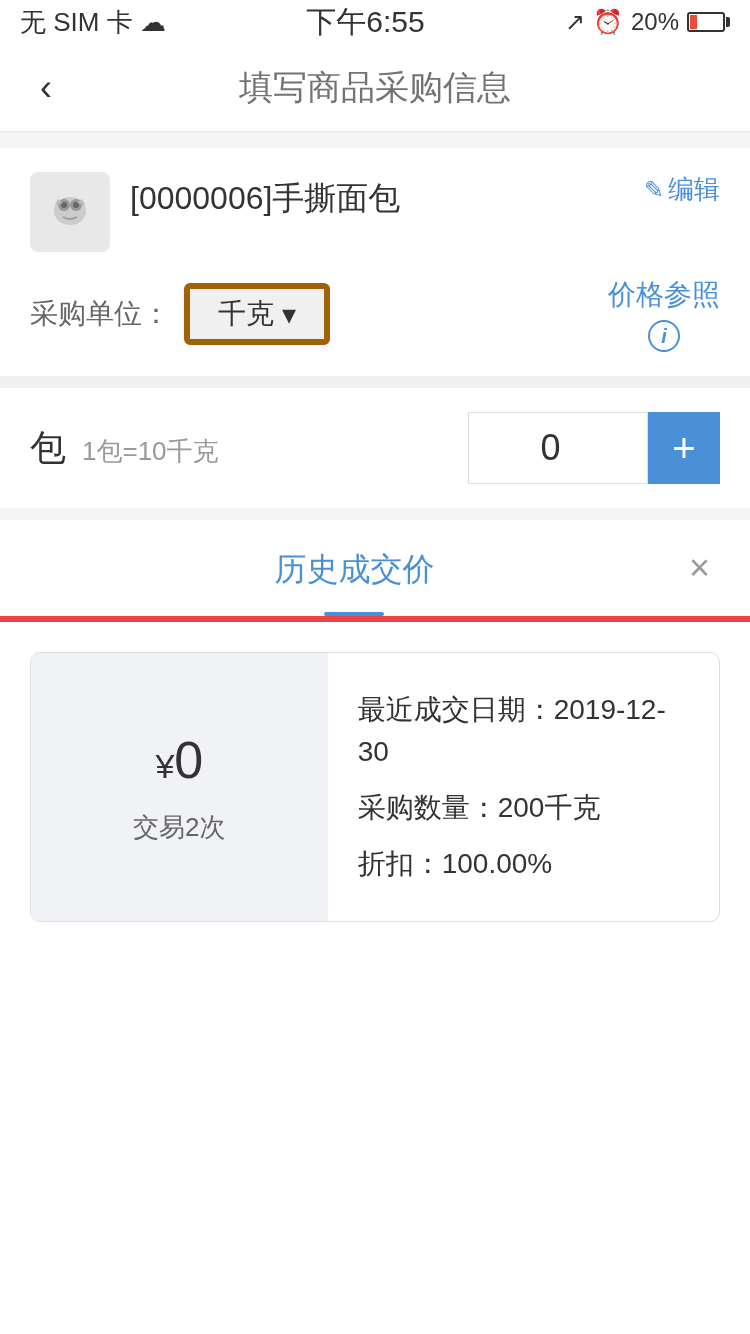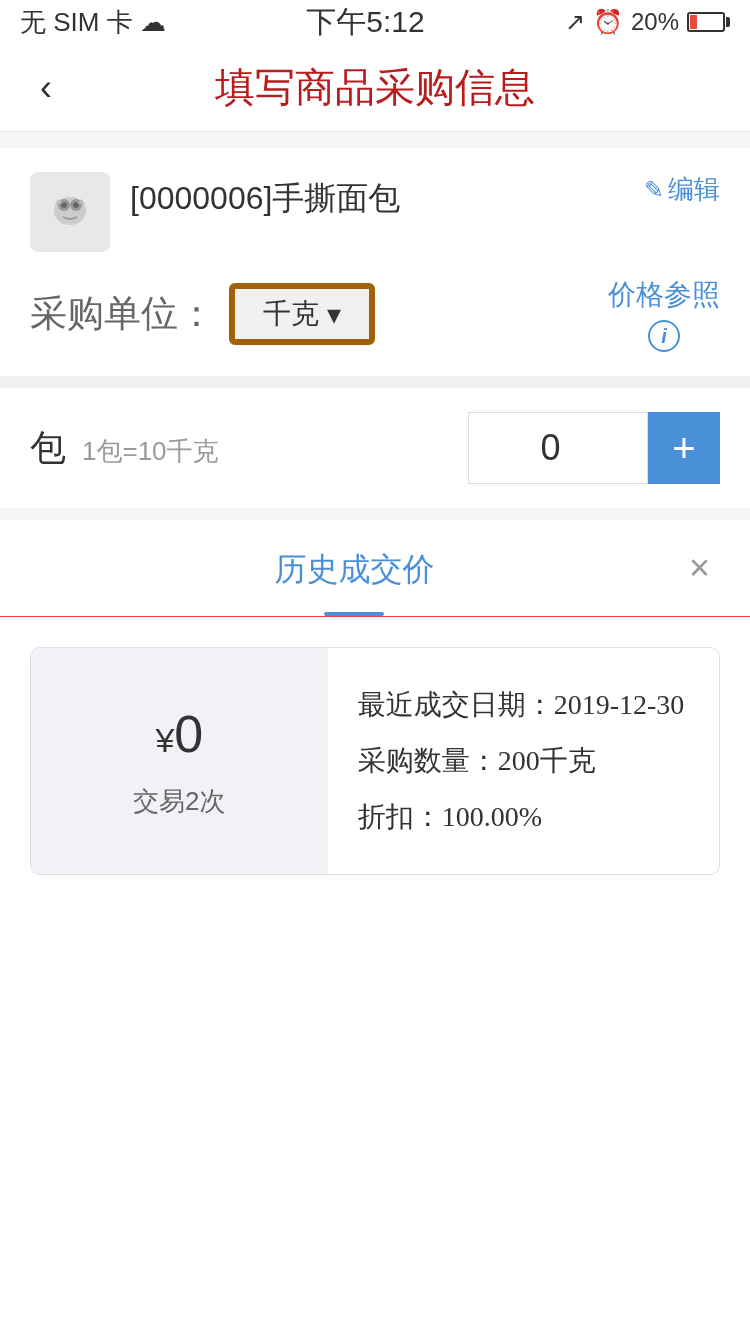--- a/index.html
+++ b/index.html
@@ -79,23 +79,23 @@
     .back-btn {
       font-size: 36px;
       color: #333;
       cursor: pointer;
       padding: 10px;
     }
     .header-title {
       position: absolute;
       left: 50%;
       transform: translateX(-50%);
-      font-size: 40px;
-      font-weight: 500;
-      color: #b91c1c;
+      font-size: 34px;
+      font-weight: 500;
+      color: #737373;
     }
 
     
     .product-card {
       background: #fff;
       margin-top: 16px;
       padding: 24px 30px;
     }
     .product-top {
       display: flex;
@@ -140,21 +140,21 @@
     .edit-icon {
       font-size: 24px;
     }
     .product-unit-row {
       display: flex;
       align-items: center;
       justify-content: space-between;
       margin-top: 24px;
     }
     .unit-label {
-      font-size: 37px;
+      font-size: 28px;
       color: #666;
     }
     .unit-select {
       background: #f0f0f0;
       border: 6px solid #a16207;
       border-radius: 6px;
       padding: 6px 28px;
       font-size: 28px;
       color: #333;
       display: flex;
@@ -249,21 +249,21 @@
     }
 
     
     .tabs-panel {
       background: #fff;
       margin-top: 12px;
     }
     .tabs-header {
       display: flex;
       align-items: center;
-      border-bottom: 1px solid #ef4444;
+      border-bottom: 6px solid #ef4444;
       padding: 0 30px;
       position: relative;
     }
     .tab-item {
       flex: 1;
       text-align: center;
       padding: 28px 0 24px;
       font-size: 32px;
       color: #666;
       cursor: pointer;
@@ -328,41 +328,40 @@
       flex: 1.4;
       padding: 36px 30px;
       display: flex;
       flex-direction: column;
       gap: 14px;
     }
     .detail-row {
       font-size: 28px;
       color: #333;
       line-height: 1.5;
-      font-family: Liberation Serif, serif;
     }
     .detail-label {
       color: #333;
     }
 
     
     .white-space {
       background: #fff;
       flex: 1;
       min-height: 600px;
     }
   </style>
 </head>
 <body>
 
 <div class="status-bar">
   <div class="status-left">
     <span>无 SIM 卡 ☁</span>
   </div>
-  <div class="status-center">下午5:12</div>
+  <div class="status-center">下午6:55</div>
   <div class="status-right">
     <span>↗</span>
     <span>⏰</span>
     <span>20%</span>
     <span class="battery-icon">
       <span class="battery-body">
         <span class="battery-fill"></span>
       </span>
       <span class="battery-tip"></span>
     </span>

